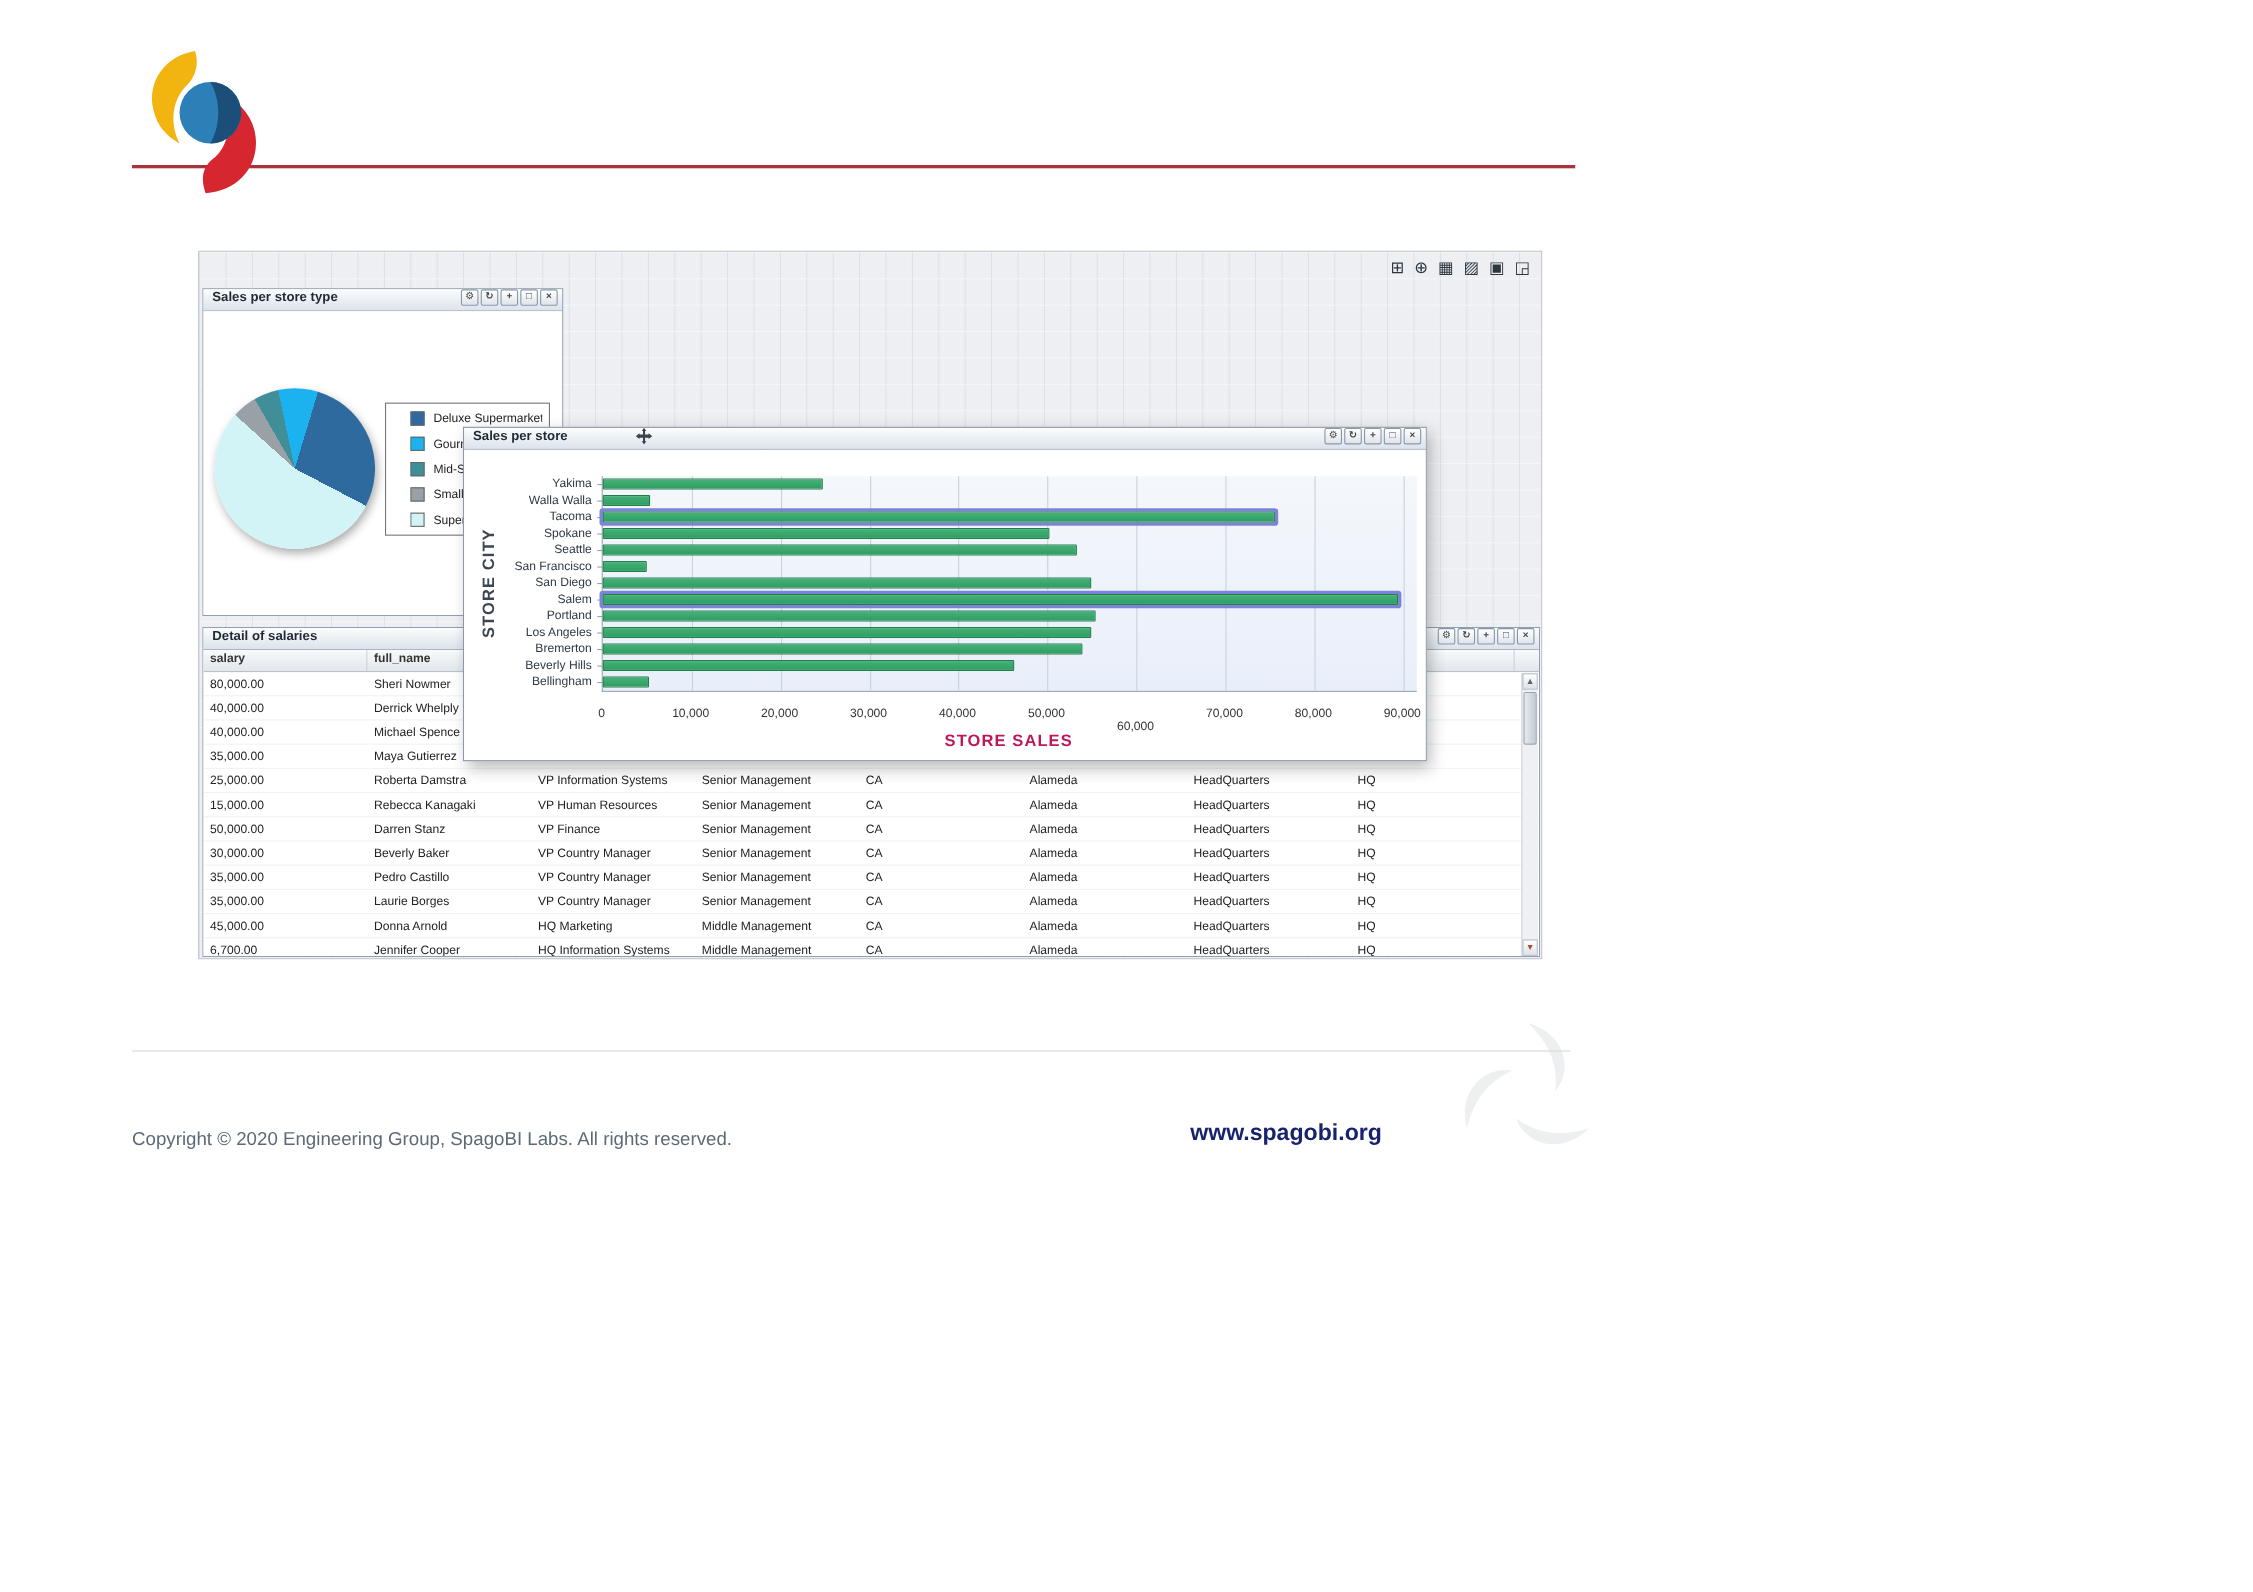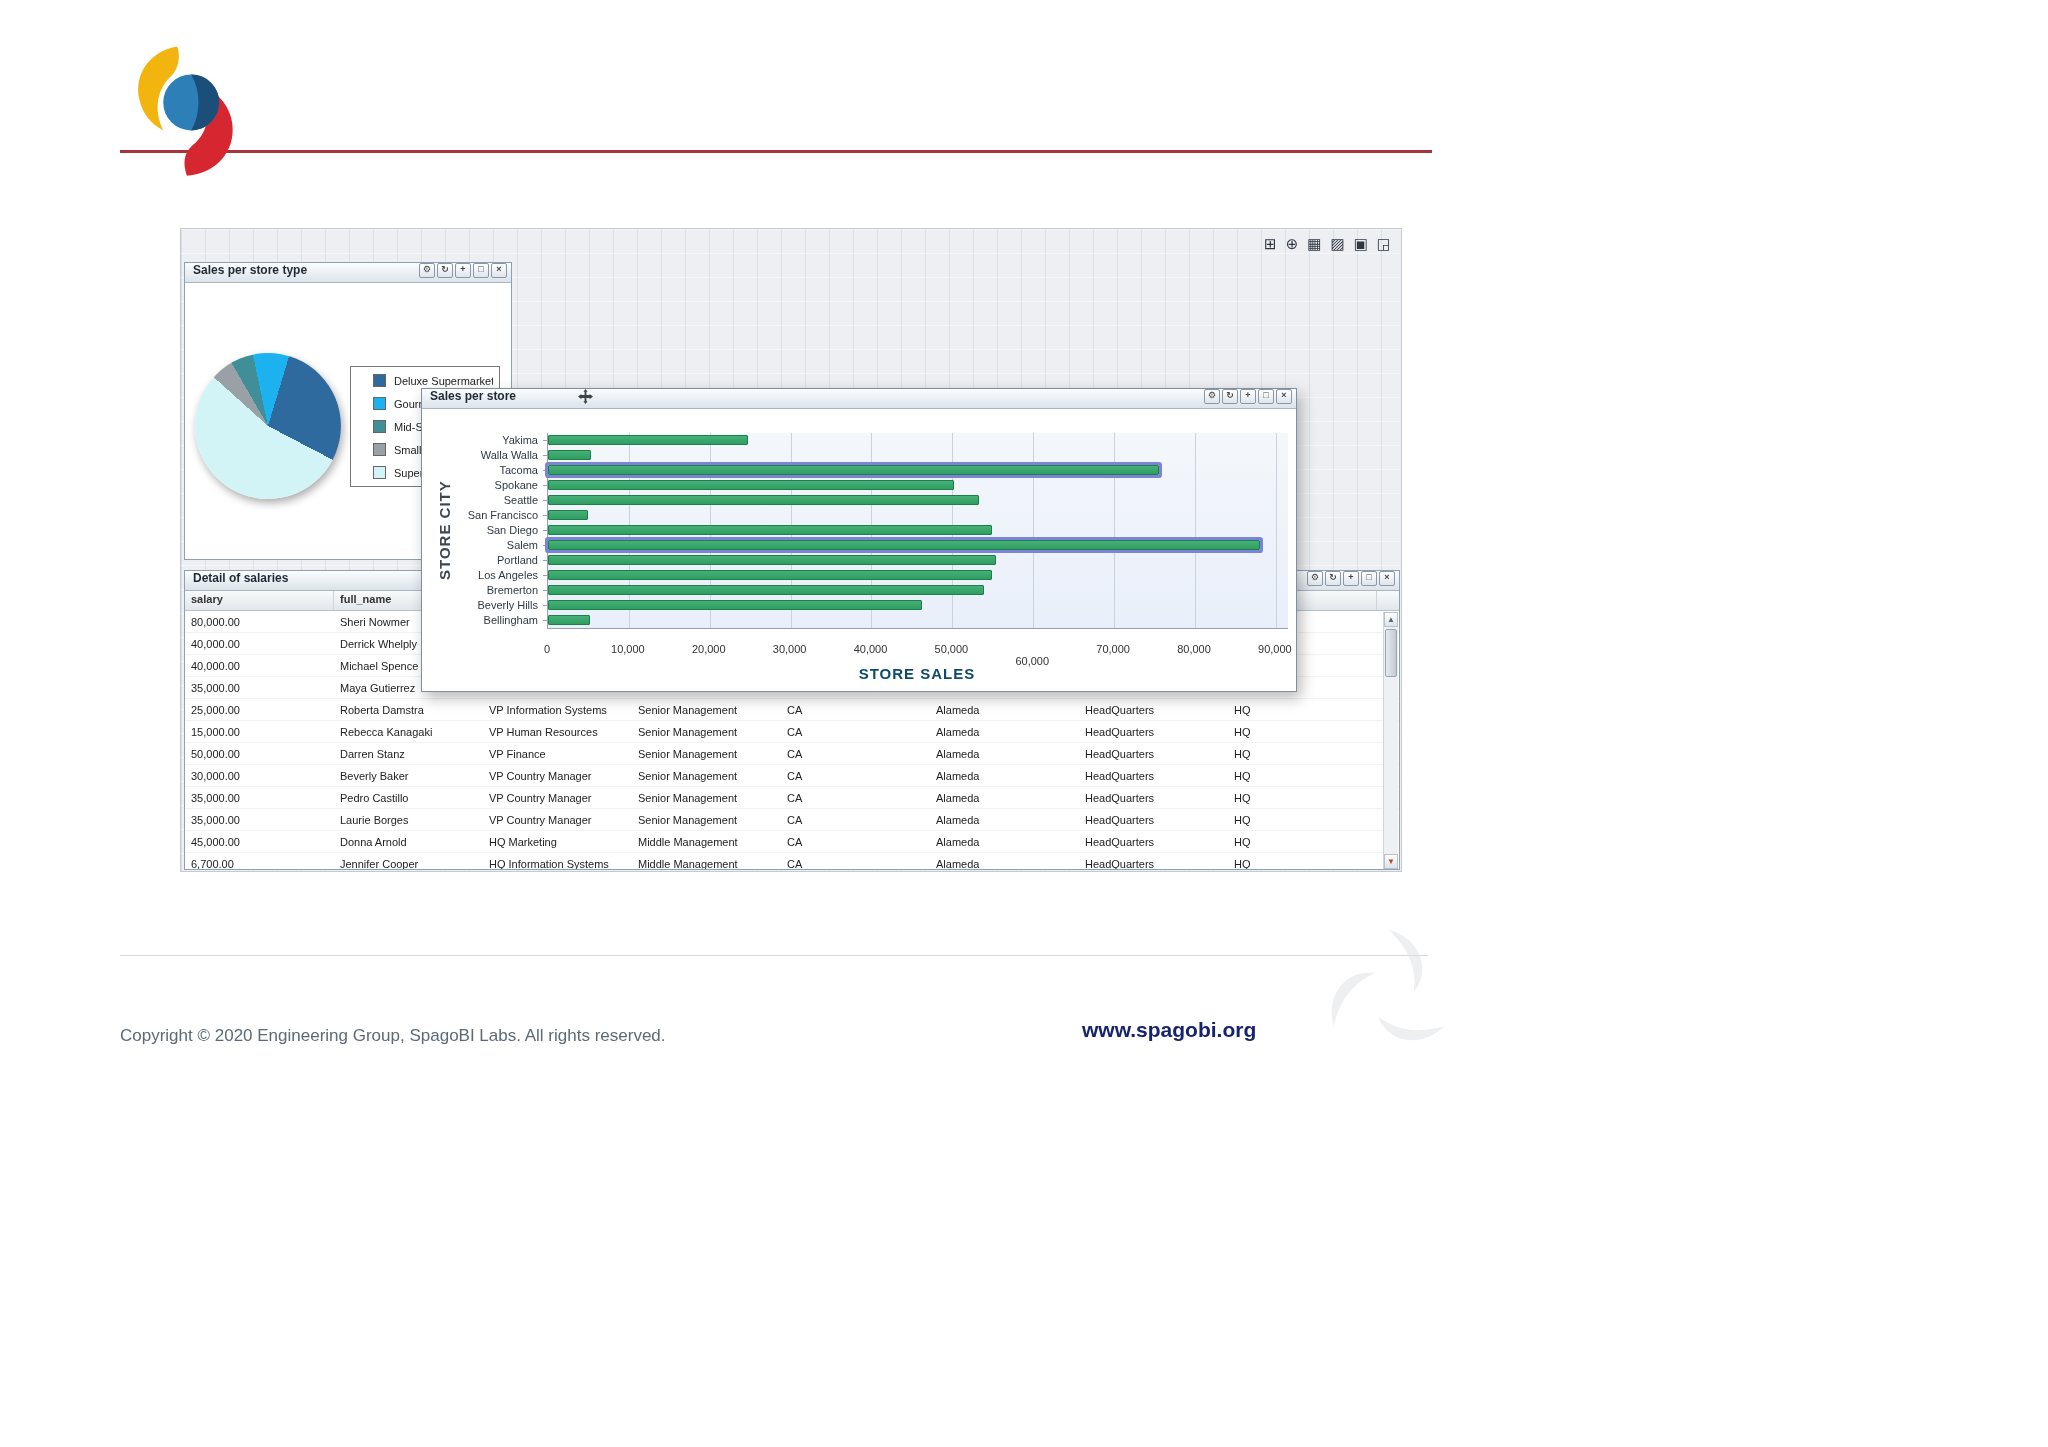--- a/index.html
+++ b/index.html
@@ -80,21 +80,21 @@
   .bar-label{position:absolute;left:-122px;width:112px;top:1px;text-align:right;
        font-size:11px;color:#2f3944;white-space:nowrap;}
   .axis-tick{position:absolute;left:-5px;top:7px;width:5px;height:1px;background:#98a2ae;}
   .bar{position:absolute;left:0;top:2px;height:10px;border-radius:1px;
        background:linear-gradient(180deg,#46b078,var(--bar-color,#2f9e61));
        border:1px solid #1f7f4b;box-sizing:border-box;}
   .bar.hl{box-shadow:0 0 0 3px var(--hl-color,#7c84da);}
   .x-ticks{position:absolute;left:125px;top:234px;width:740px;height:14px;}
   .xtick{position:absolute;transform:translateX(-50%);font-size:11px;color:#333;white-space:nowrap;}
   .bar-xlabel{position:absolute;left:125px;top:256px;width:740px;text-align:center;
-       font-size:15px;font-weight:bold;letter-spacing:1px;color:#0c4a6e;}
+       font-size:15px;font-weight:bold;letter-spacing:1px;color:#be185d;}
 
   
   .footer-rule{position:absolute;left:120px;top:955px;width:1308px;height:1px;background:#d4d7da;}
   .copyright{position:absolute;left:120px;top:1026px;font-size:17px;color:#5d6a75;}
   .eng-logo{position:absolute;left:806px;top:982px;display:flex;align-items:center;gap:12px;}
   .eng-text{font-size:24px;font-weight:800;color:#14171a;letter-spacing:1px;}
   .site-url{position:absolute;left:1082px;top:1018px;font-size:21px;font-weight:bold;color:#17246d;}
   .watermark{position:absolute;left:1322px;top:922px;opacity:.55;}
 </style>
 </head>
@@ -367,21 +367,21 @@
             <div class="bar-row" style="top: 75px;">
               <span class="bar-label">San Francisco</span>
               <span class="axis-tick"></span>
               <div class="bar" style="width: 5.35519%;"></div>
             </div>
             <div class="bar-row" style="top: 90px;">
               <span class="bar-label">San Diego</span>
               <span class="axis-tick"></span>
               <div class="bar" style="width: 60%;"></div>
             </div>
-            <div class="bar-row" style="top: 105px;">
+            <div class="bar-row" style="top: 105px; padding-left: 12px;">
               <span class="bar-label">Salem</span>
               <span class="axis-tick"></span>
               <div class="bar hl" style="width: 96.1749%;"></div>
             </div>
             <div class="bar-row" style="top: 120px;">
               <span class="bar-label">Portland</span>
               <span class="axis-tick"></span>
               <div class="bar" style="width: 60.5464%;"></div>
             </div>
             <div class="bar-row" style="top: 135px;">

